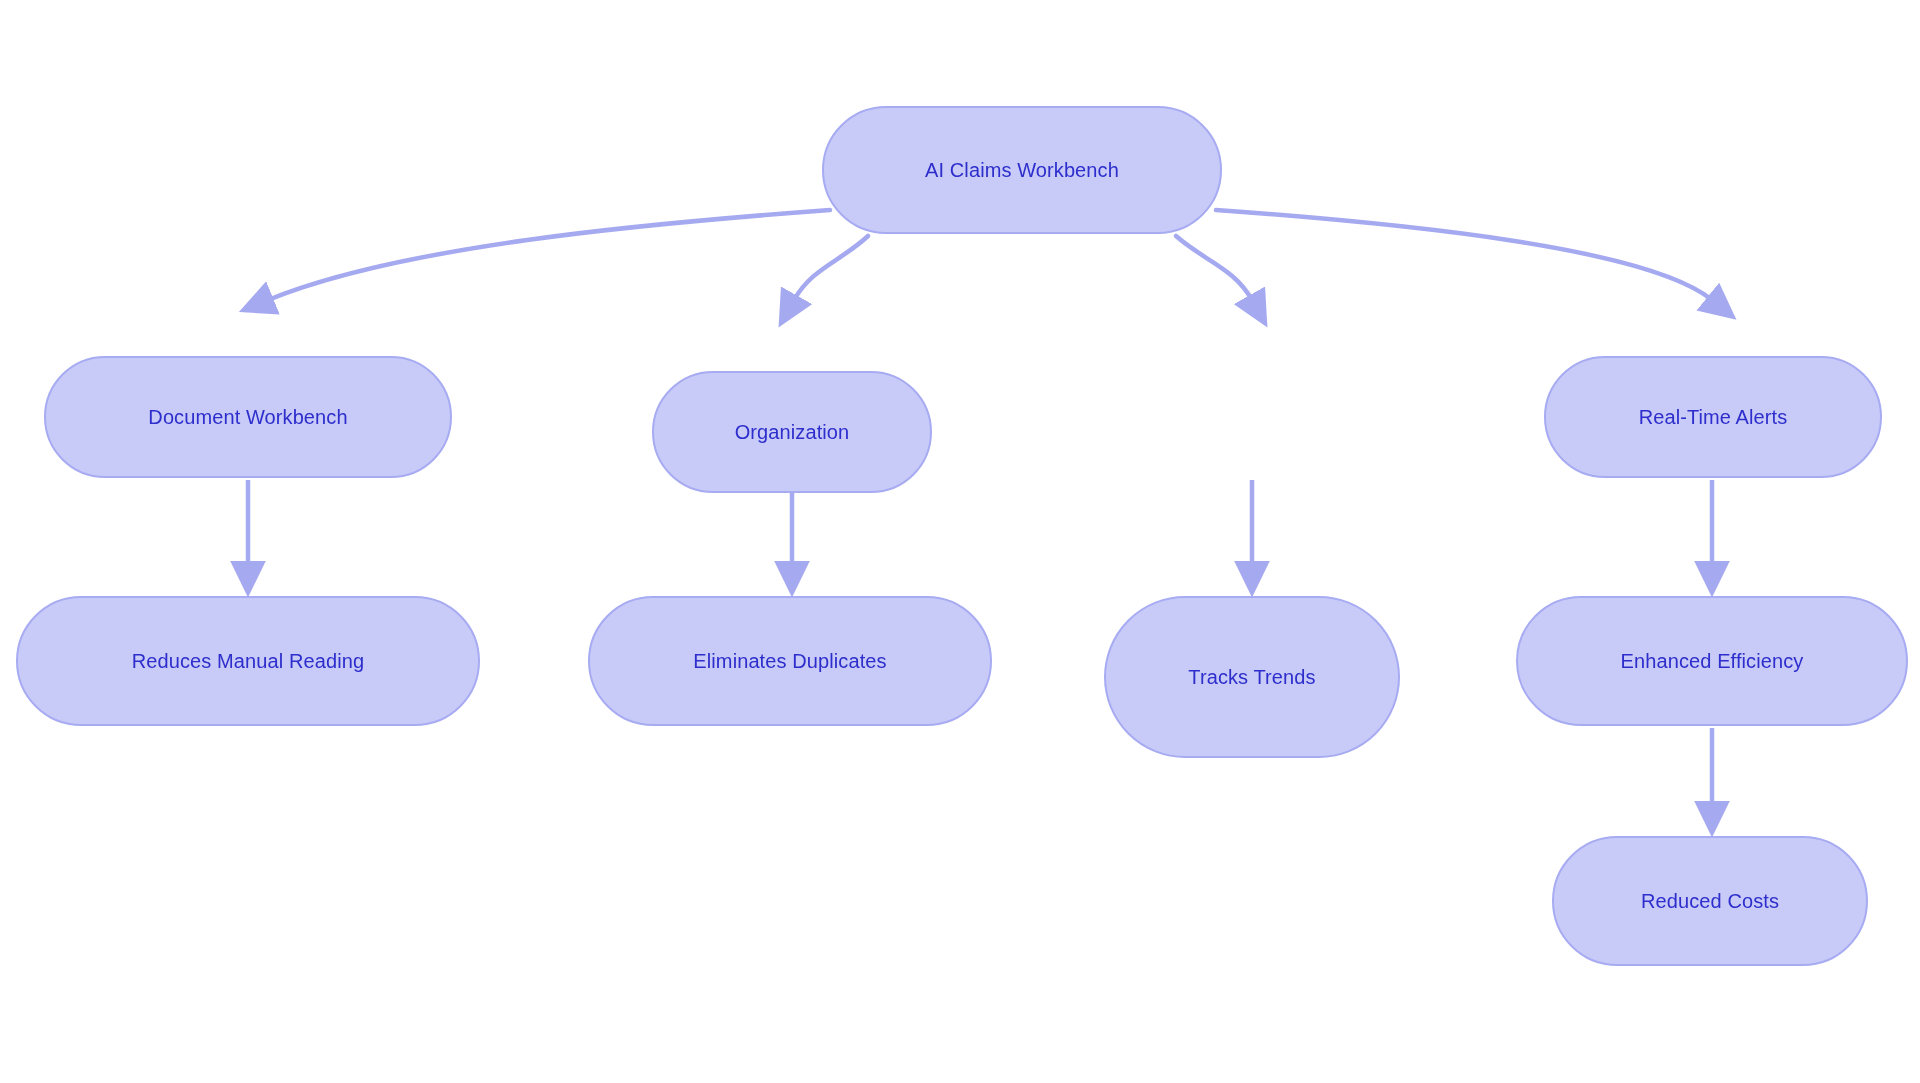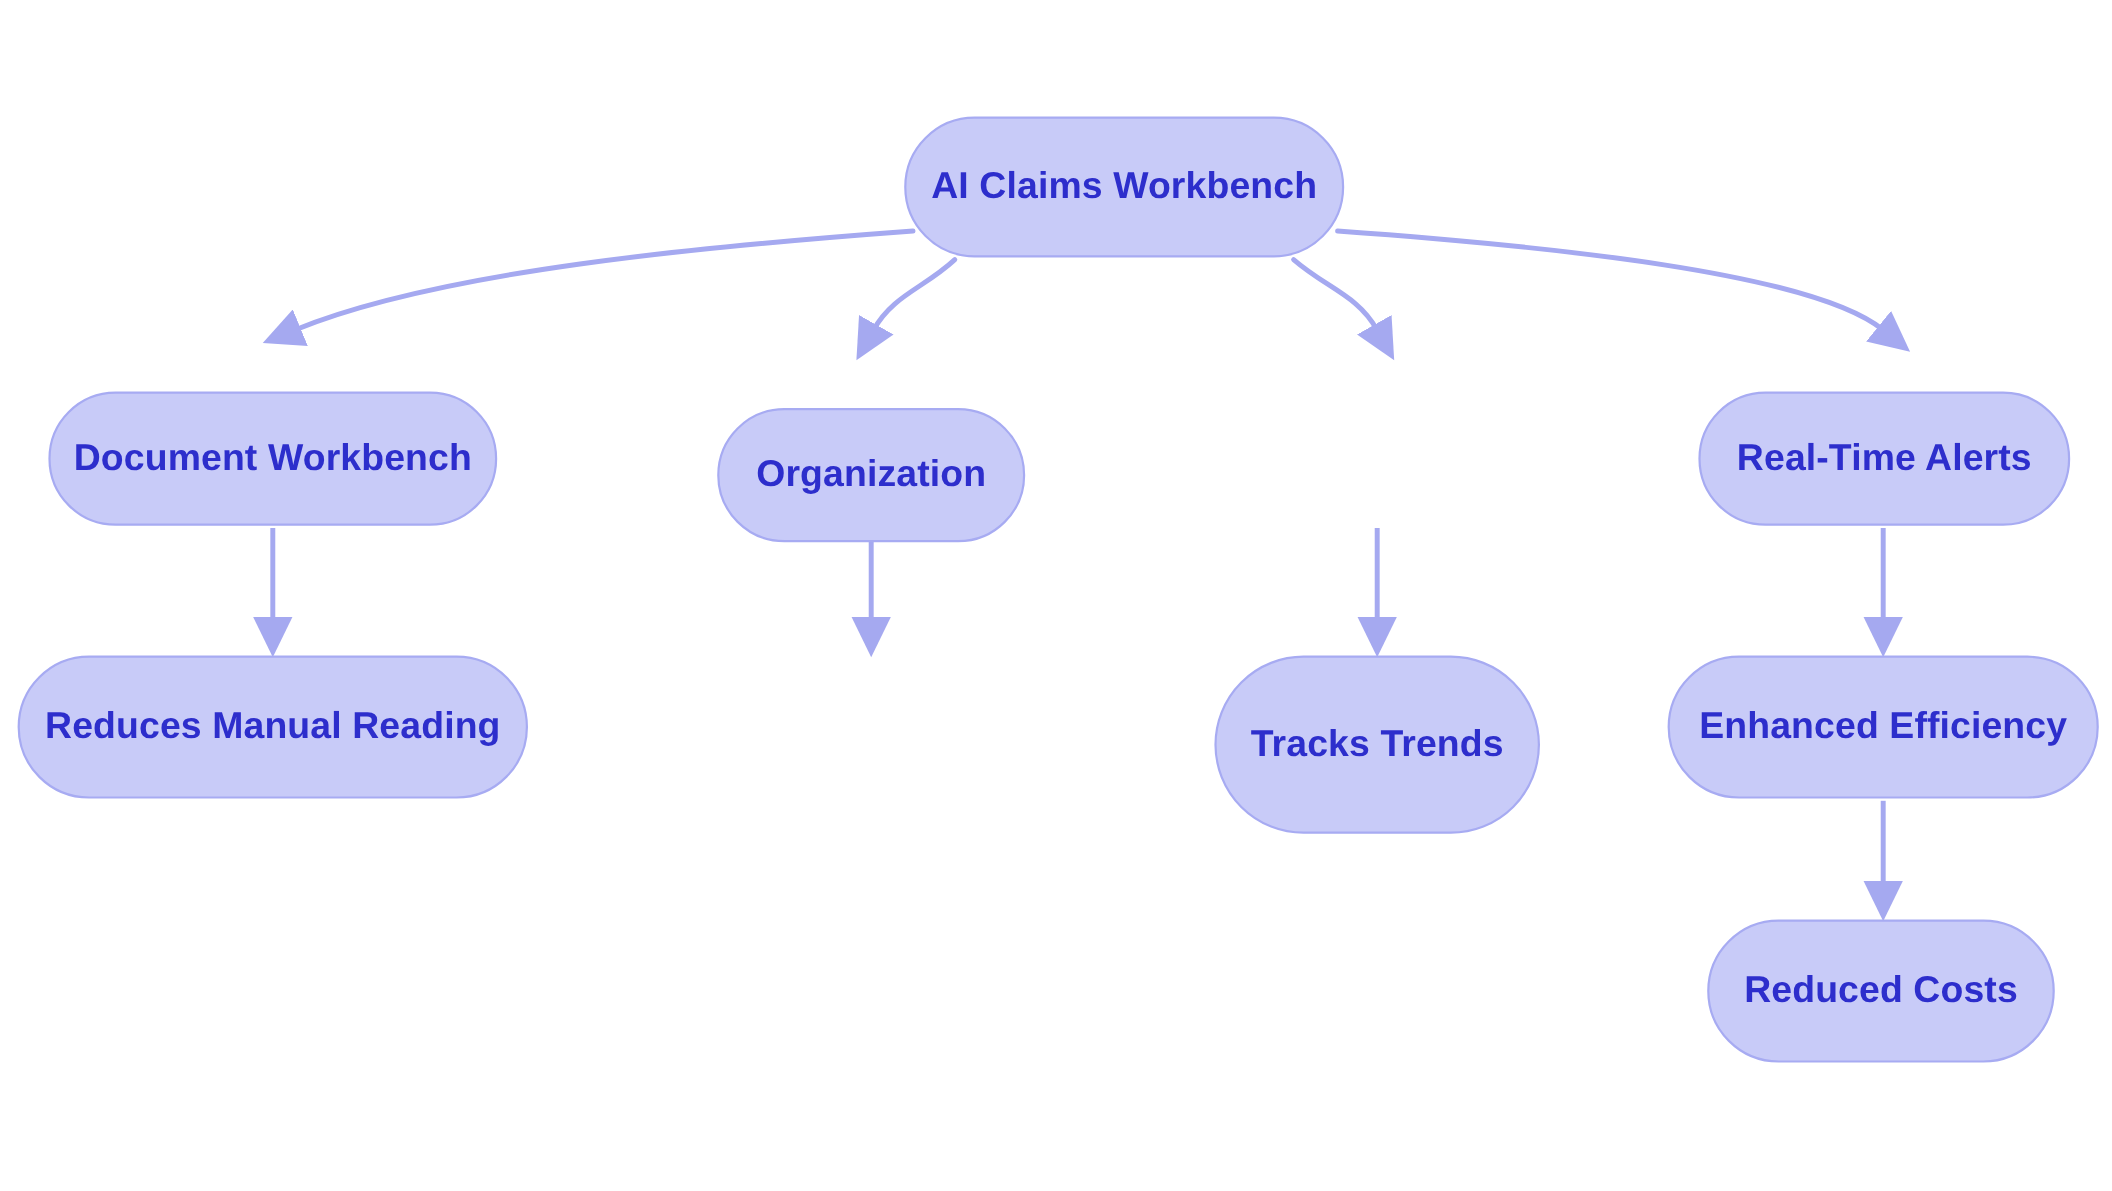--- a/index.html
+++ b/index.html
@@ -36,22 +36,22 @@
     border: 2px solid #a7abf2;
     border-radius: 999px;
     color: #2d2ecc;
     text-align: center;
     line-height: 1.1;
     white-space: nowrap;
   }
 
   .node .node-label {
     display: block;
-    font-size: 34px;
-    font-weight: 700;
+    font-size: 20px;
+    font-weight: 400;
     letter-spacing: 0.1px;
     color: #2d2ecc;
     padding: 0 26px;
   }
 
   
   #node-root        { left: 822px;  top: 106px; width: 400px; height: 128px; }
 
   #node-doc         { left: 44px;   top: 356px; width: 408px; height: 122px; }
   #node-org         { left: 652px;  top: 356px; width: 280px; height: 122px; margin-top: 15px; }
@@ -110,20 +110,23 @@
 
 
   <div class="node" id="node-alerts">
     <span class="node-label">Real-Time Alerts</span>
   </div>
 
   <div class="node" id="node-reduces">
     <span class="node-label">Reduces Manual Reading</span>
   </div>
 
+  <div class="node" id="node-eliminates">
+    <span class="node-label">Eliminates Duplicates</span>
+  </div>
 
   <div class="node" id="node-tracks">
     <span class="node-label">Tracks Trends</span>
   </div>
 
   <div class="node" id="node-costs">
     <span class="node-label">Reduced Costs</span>
   </div>
 
   <div class="node" id="node-efficiency">

